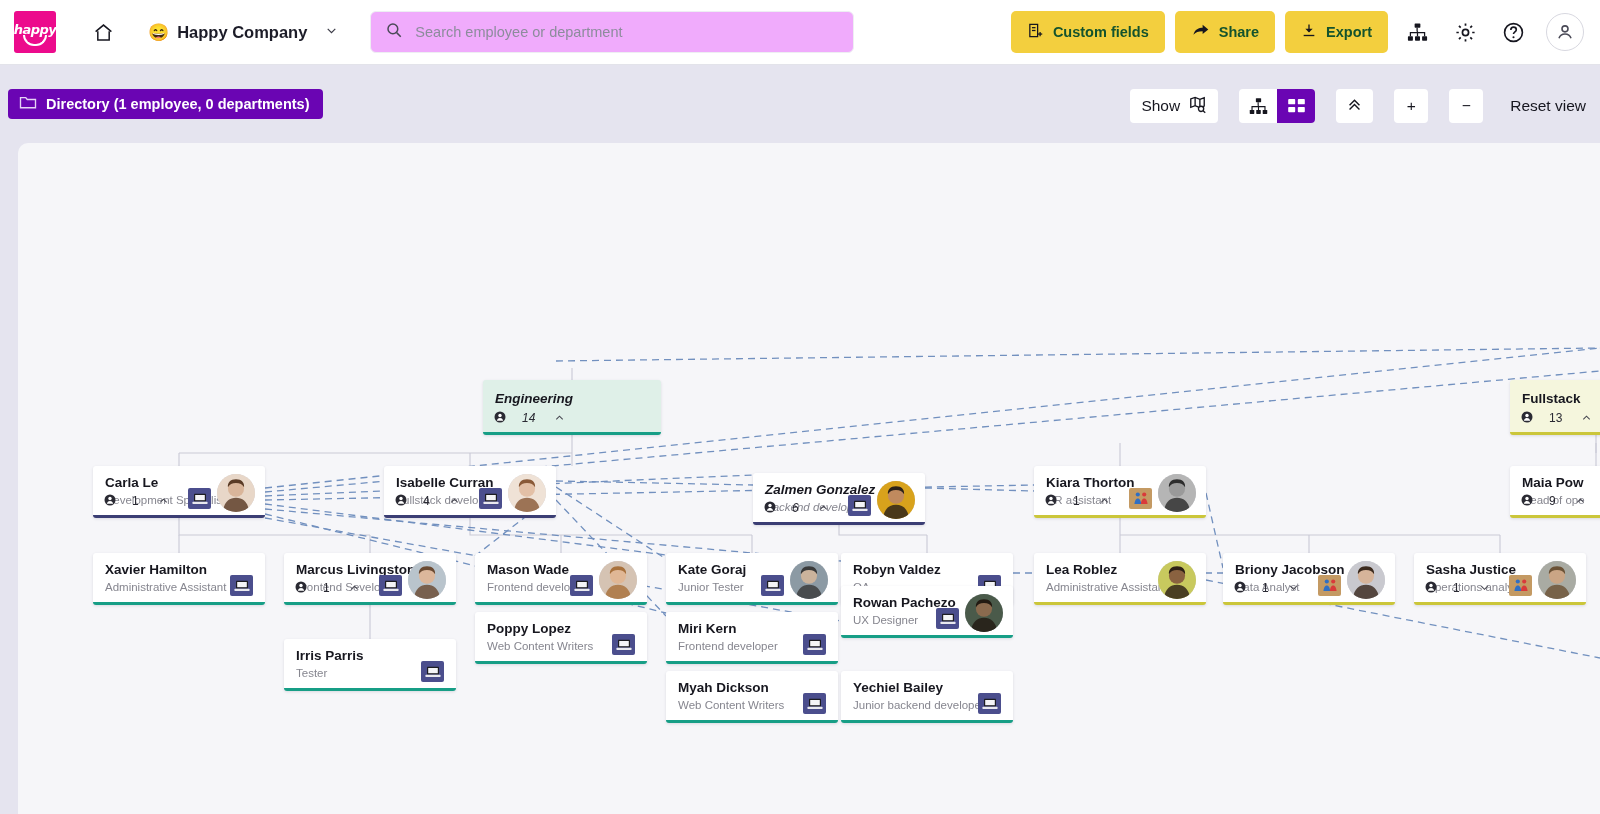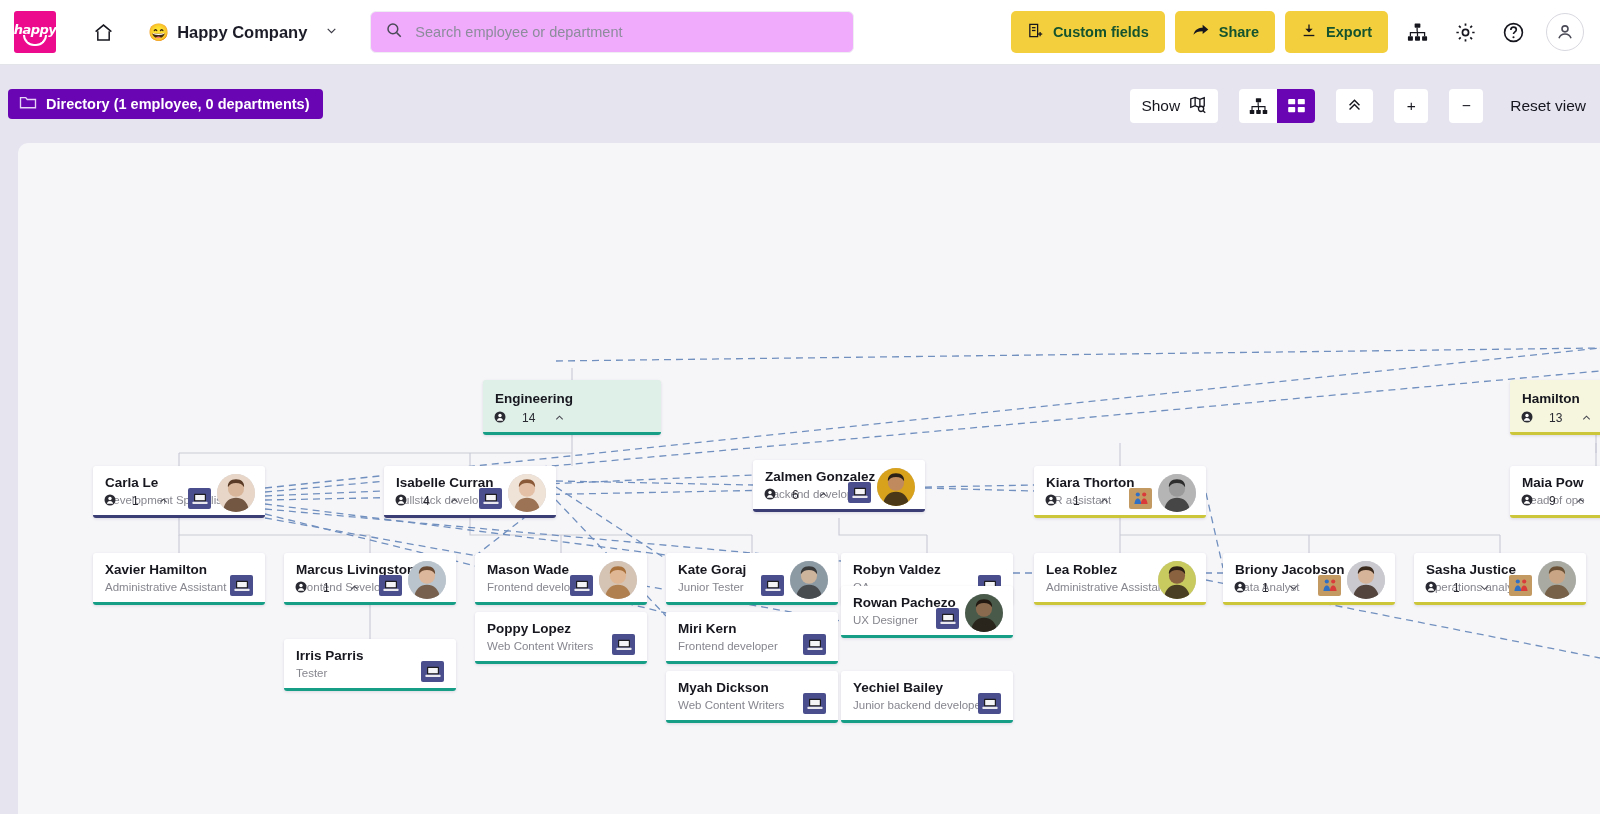--- a/index.html
+++ b/index.html
@@ -415,37 +415,37 @@
         <path d="M907 345 L1016 348"></path>
         <path d="M1188 350 L1205 425"></path>
         <path d="M995 430 L1205 430"></path>
         <path d="M1188 437 L1582 515"></path>
         <path d="M538 218 L1582 205"></path>
       </g>
     </svg>
   </div>
 
   <div id="nodes">
-      <div class="node dept dept-eng" style="left: 465px; top: 237px; width: 178px; height: 55px;">
+      <div class="node dept dept-eng" style="left: 465px; top: 237px; width: 178px; height: 55px; font-style: italic;">
         <div class="nm">Engineering</div>
      <div class="cnt">
        <span><svg width="12" height="12" viewBox="0 0 24 24" fill="#2a2a33">
     <circle cx="12" cy="12" r="11" fill="none" stroke="#2a2a33" stroke-width="0"></circle>
     <circle cx="12" cy="12" r="11" fill="#2a2a33"></circle>
     <circle cx="12" cy="9" r="3.4" fill="#fff"></circle>
     <path d="M5.6 19.5 C6.8 15.6 9.3 14.2 12 14.2 C14.7 14.2 17.2 15.6 18.4 19.5 Z" fill="#fff"></path>
   </svg></span>
        <span class="num">14</span>
        <span class="cv"><svg width="11" height="11" viewBox="0 0 24 24" fill="none" stroke="#45454f" stroke-width="2.2">
     <path d="M5 16 L12 9 L19 16"></path>
             </svg></span>
      </div>
       </div>
       <div class="node dept dept-ops" style="left: 1492px; top: 237px; width: 178px; height: 55px;">
-        <div class="nm">Hamilton</div>
+        <div class="nm">Fullstack</div>
      <div class="cnt">
        <span><svg width="12" height="12" viewBox="0 0 24 24" fill="#2a2a33">
     <circle cx="12" cy="12" r="11" fill="none" stroke="#2a2a33" stroke-width="0"></circle>
     <circle cx="12" cy="12" r="11" fill="#2a2a33"></circle>
     <circle cx="12" cy="9" r="3.4" fill="#fff"></circle>
     <path d="M5.6 19.5 C6.8 15.6 9.3 14.2 12 14.2 C14.7 14.2 17.2 15.6 18.4 19.5 Z" fill="#fff"></path>
   </svg></span>
        <span class="num">13</span>
        <span class="cv"><svg width="11" height="11" viewBox="0 0 24 24" fill="none" stroke="#45454f" stroke-width="2.2">
     <path d="M5 16 L12 9 L19 16"></path>
@@ -507,21 +507,21 @@
         </div>
         <div class="photo">
           <svg class="face" viewBox="0 0 40 40" preserveAspectRatio="xMidYMid slice">
     <rect width="40" height="40" fill="#efe2d6"></rect>
     <circle cx="20" cy="15.5" r="8.5" fill="#e3c0a6"></circle>
     <path d="M20 5.5 C26 5.5 29 9 28.5 14 C27 11 24 9.5 20 9.5 C16 9.5 13 11 11.5 14 C11 9 14 5.5 20 5.5 Z" fill="#8a5a38"></path>
     <path d="M6 40 C7.5 29 13 25 20 25 C27 25 32.5 29 34 40 Z" fill="#8a5a38" opacity="0.82"></path>
   </svg>
         </div>
       </div>
-      <div class="node b-navy" style="left: 735px; top: 317px; width: 172px; height: 52px;">
+      <div class="node b-navy" style="left: 735px; top: 330px; width: 172px; height: 52px; font-style: italic;">
         <div class="nm">Zalmen Gonzalez</div>
      <div class="ti">Backend developer</div>
         <div class="cnt">
         <span><svg width="12" height="12" viewBox="0 0 24 24" fill="#2a2a33">
     <circle cx="12" cy="12" r="11" fill="none" stroke="#2a2a33" stroke-width="0"></circle>
     <circle cx="12" cy="12" r="11" fill="#2a2a33"></circle>
     <circle cx="12" cy="9" r="3.4" fill="#fff"></circle>
     <path d="M5.6 19.5 C6.8 15.6 9.3 14.2 12 14.2 C14.7 14.2 17.2 15.6 18.4 19.5 Z" fill="#fff"></path>
   </svg></span>
         <span class="num">6</span>

